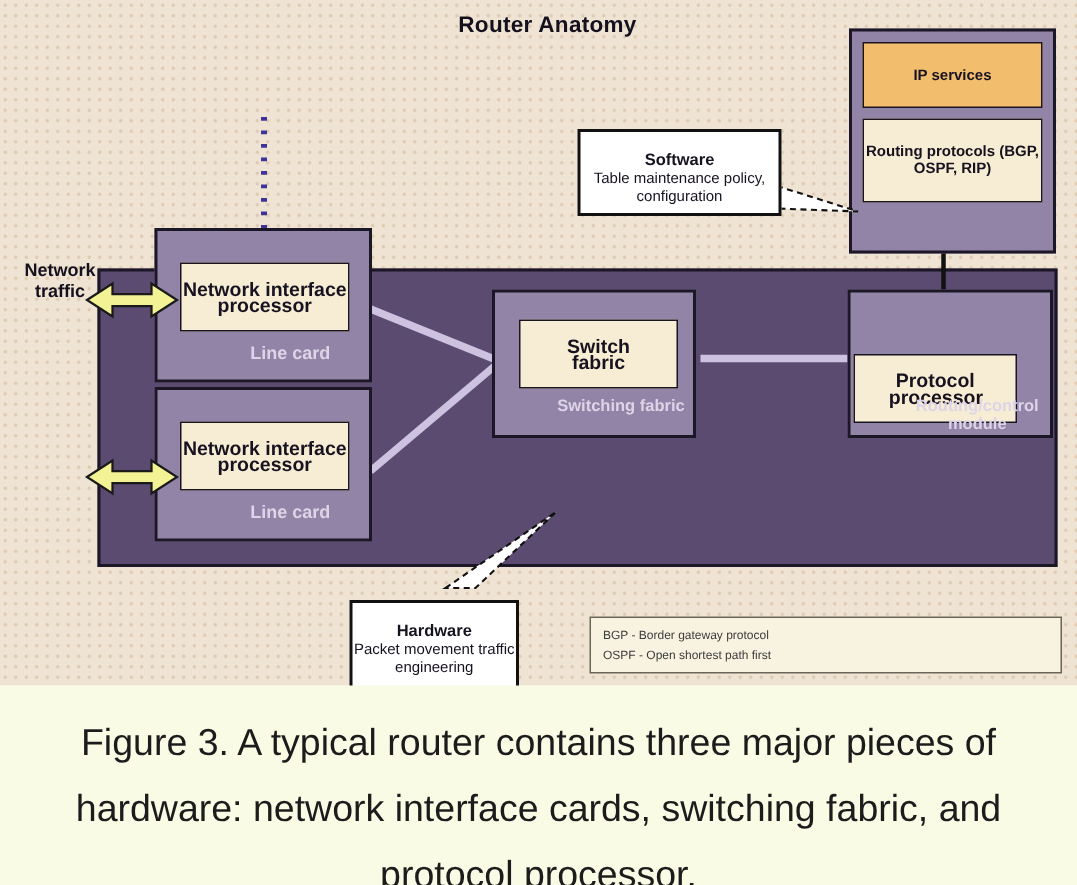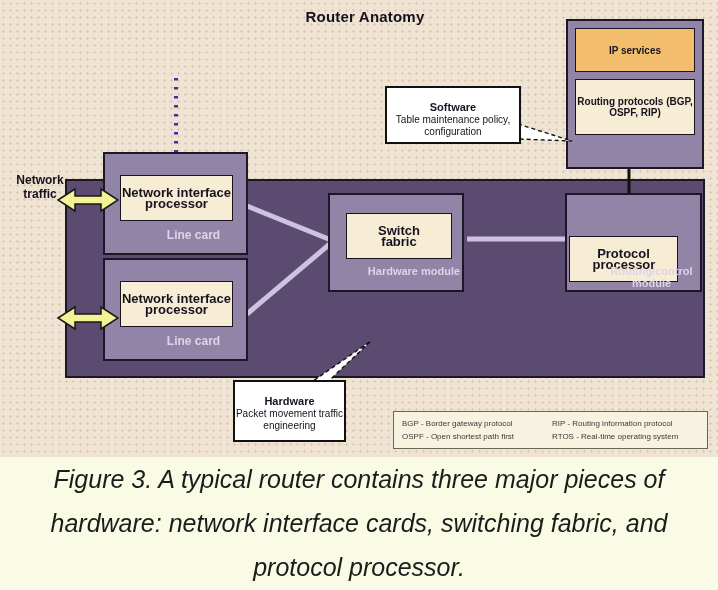--- a/index.html
+++ b/index.html
@@ -59,33 +59,33 @@
     position:absolute;left:2px;top:173px;width:76px;text-align:center;
     font-size:12px;font-weight:bold;color:#15101e;line-height:14px;
   }
   .callout{
     position:absolute;background:#fff;border:2px solid #111;box-sizing:border-box;
     text-align:center;color:#17121f;padding-top:12px;
   }
   .callout-title{font-size:11px;font-weight:bold;line-height:14px;}
   .callout-body{font-size:10px;line-height:12px;}
   .callout.software{left:385px;top:86px;width:136px;height:58px;}
-  .callout.hardware{left:233px;top:380px;width:113px;height:62px;}
+  .callout.hardware{left:233px;top:400px;width:113px;height:62px;}
   .legend{
     position:absolute;left:393px;top:411px;width:315px;height:38px;
     background:#F8F2E0;border:1px solid #6b6558;box-sizing:border-box;
     display:flex;padding:5px 8px;
   }
   .legend-col{font-size:8px;color:#3b3b3b;line-height:13px;white-space:nowrap;}
   .legend-col.c1{width:150px;}
   .caption{
     position:absolute;left:0;top:457px;width:718px;height:133px;
     background:var(--bg-caption,#FAFBE4);
     text-align:center;color:#1c1c1c;font-size:25px;line-height:44px;
-    padding-top:0;box-sizing:border-box;font-style:italic;
+    padding-top:16px;box-sizing:border-box;
   }
   .d-line{stroke:var(--dotted-line,#3F3399);stroke-width:4;stroke-dasharray:2.5 6.5;}
   .lav{stroke:var(--connector-line,#CDC3E0);stroke-width:5;}
   .blk{stroke:#111;stroke-width:3;}
   .yarrow{fill:var(--arrow-yellow,#F3F396);stroke:#1a1a1a;stroke-width:1.5;}
   .pointer{fill:#fff;stroke:#111;stroke-width:1.4;stroke-dasharray:4 3;}
 </style>
 </head>
 <body>
 
@@ -115,21 +115,21 @@
       <div class="cream" style="left:15px;top:21px;width:113px;height:46px;">
         <span>Network interface processor</span>
       </div>
       <div class="card-label" style="top:74px;">Line card</div>
     </div>
 
     <div class="module" style="left:328px;top:193px;width:136px;height:99px;">
       <div class="cream" style="left:16px;top:18px;width:106px;height:46px;">
         <span class="wrap46">Switch fabric</span>
       </div>
-      <div class="module-label" style="top:70px;">Hardware module</div>
+      <div class="module-label" style="top:70px;">Switching fabric</div>
     </div>
 
     <div class="module" style="left:565px;top:193px;width:137px;height:99px;">
       <div class="cream" style="left:2px;top:17px;width:109px;height:46px;margin-top:24px;">
         <span class="wrap62">Protocol processor</span>
       </div>
       <div class="module-label" style="top:70px;">Routing/control module</div>
     </div>
 
     <div class="sw-stack">
@@ -154,24 +154,20 @@
     <div class="callout hardware">
       <div class="callout-title">Hardware</div>
       <div class="callout-body">Packet movement traffic engineering</div>
     </div>
 
     <div class="legend">
       <div class="legend-col c1">
         <div>BGP - Border gateway protocol</div>
         <div>OSPF - Open shortest path first</div>
       </div>
-      <div class="legend-col">
-        <div>RIP - Routing information protocol</div>
-        <div>RTOS - Real-time operating system</div>
-      </div>
     </div>
 
   </div>
 
   <div class="caption">
     <div>Figure 3. A typical router contains three major pieces of</div>
     <div>hardware: network interface cards, switching fabric, and</div>
     <div>protocol processor.</div>
   </div>
 </div>

